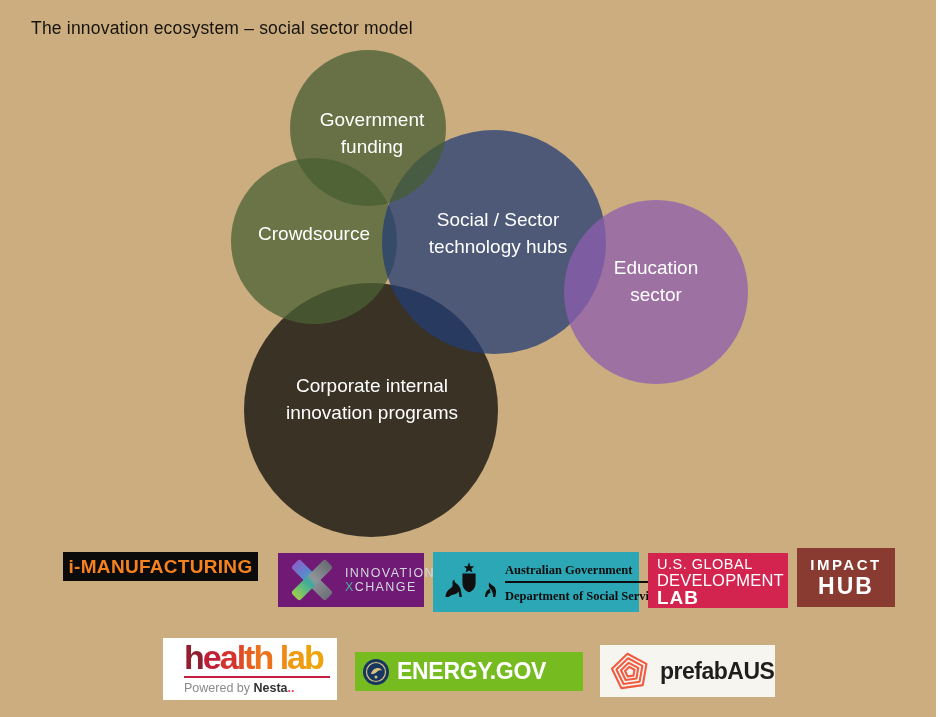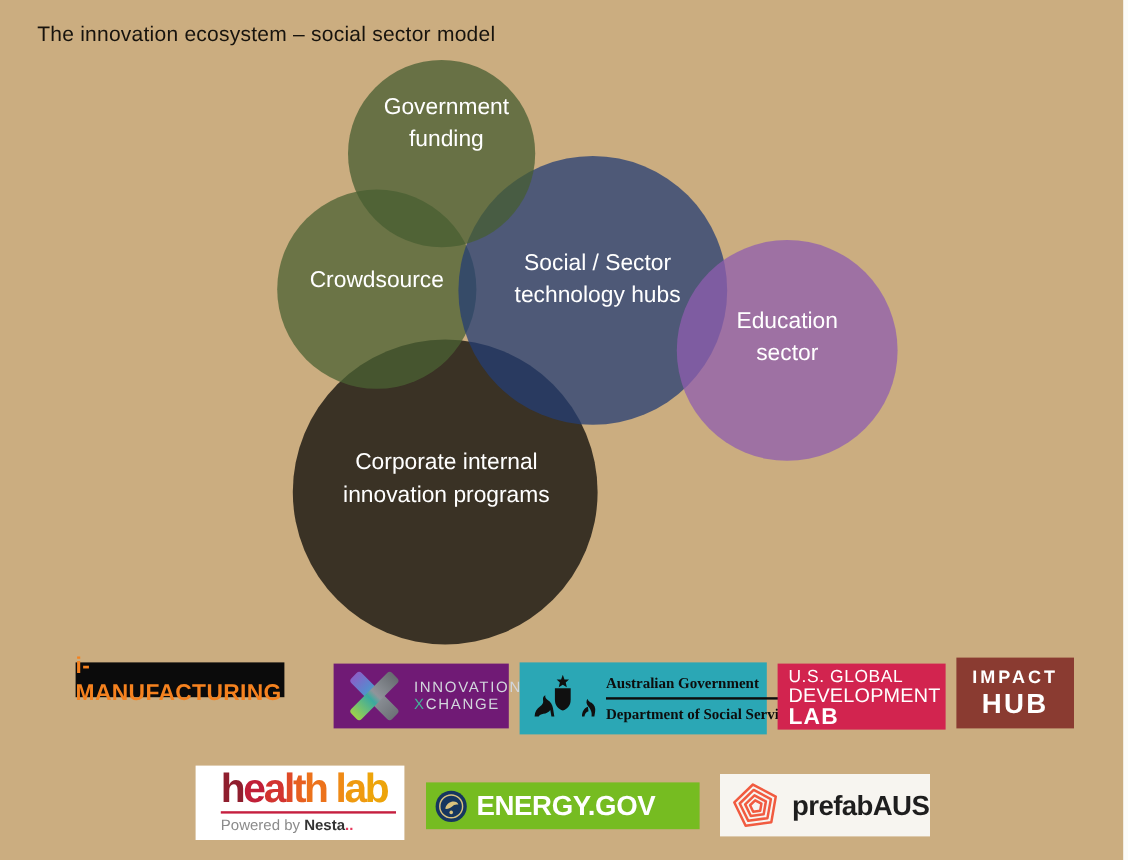--- a/index.html
+++ b/index.html
@@ -20,31 +20,31 @@
   .c-corporate   { left:244px; top:283px; width:254px; height:254px; background:rgba(10,9,7,0.75); }
   .c-crowdsource { left:231px; top:158px; width:166px; height:166px; background:rgba(75,98,51,0.75); }
   .c-social      { left:382px; top:130px; width:224px; height:224px; background:rgba(36,61,116,0.75); }
   .c-government  { left:290px; top:50px;  width:156px; height:156px; background:rgba(71,94,49,0.75); }
   .c-education   { left:564px; top:200px; width:184px; height:184px; background:rgba(143,94,175,0.75); }
 
   .vlabel {
     position:absolute; color:#ffffff; font-size:19px; line-height:27px;
     text-align:center;
   }
-  .l-government  { left:292px; top:76px;  width:160px; }
+  .l-government  { left:292px; top:106px;  width:160px; }
   .l-crowdsource { left:226px; top:220px; width:176px; }
   .l-social      { left:392px; top:206px; width:212px; }
   .l-education   { left:576px; top:254px; width:160px; }
   .l-corporate   { left:251px; top:372px; width:242px; }
 
   
   .logo { position:absolute; display:flex; align-items:center; box-sizing:border-box; }
 
   .logo-imanufacturing {
-    left:63px; top:552px; width:174px; height:29px;
+    left:63px; top:552px; width:195px; height:29px;
     background:#0B0B0B; color:#F5821F; justify-content:center;
     font-weight:bold; font-size:19px; letter-spacing:0.3px;
   }
 
   .logo-ixc { left:278px; top:553px; width:146px; height:54px; background:#701a75; }
   .x-wrap { position:relative; width:52px; height:54px; margin-left:8px; flex:none; }
   .xbar { position:absolute; left:2px; top:21px; width:48px; height:12px; border-radius:3px; }
   .xbar-1 { transform:rotate(45deg);
             background:linear-gradient(to right,#8A5FC8 0%,#5C86CE 30%,#4AA3C4 46%,#8F949A 52%,#6D7177 100%); }
   .xbar-2 { transform:rotate(-45deg);

